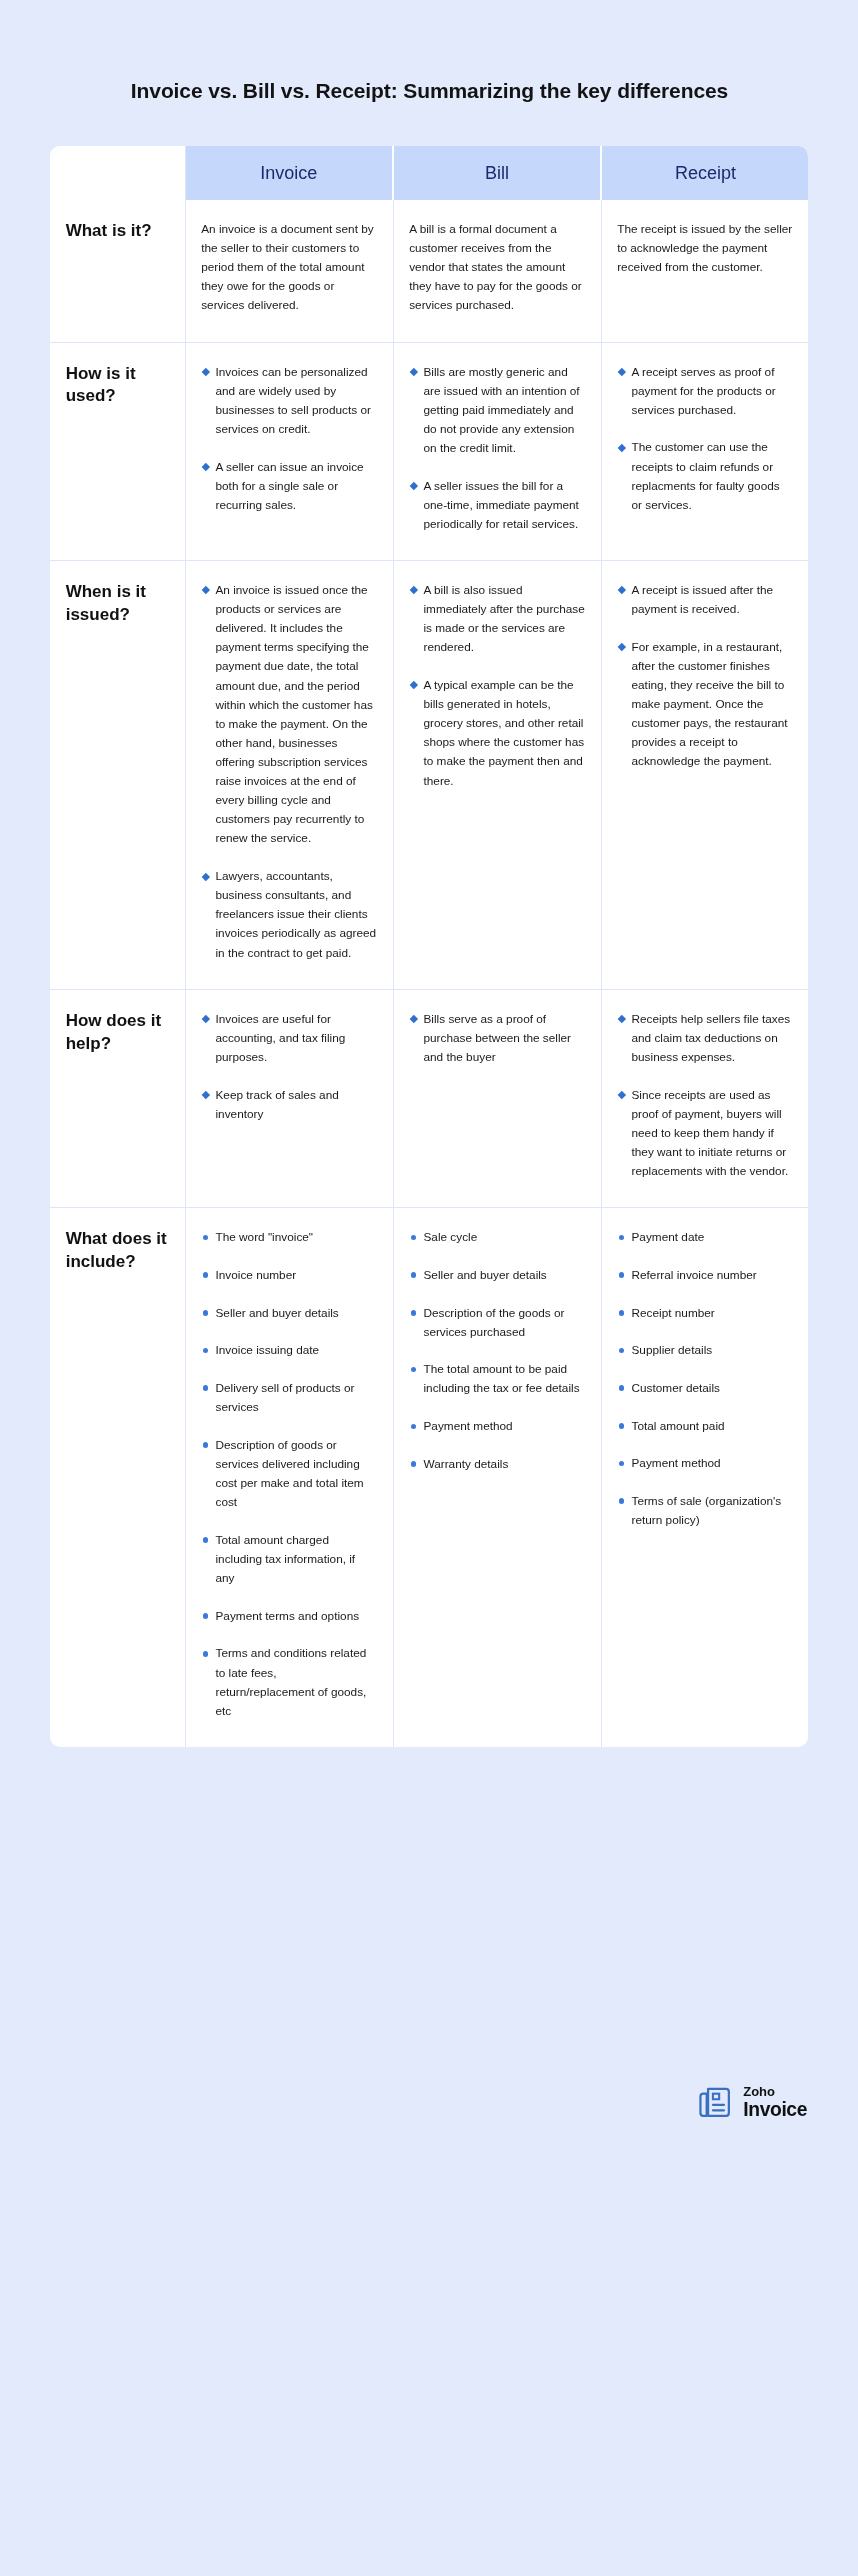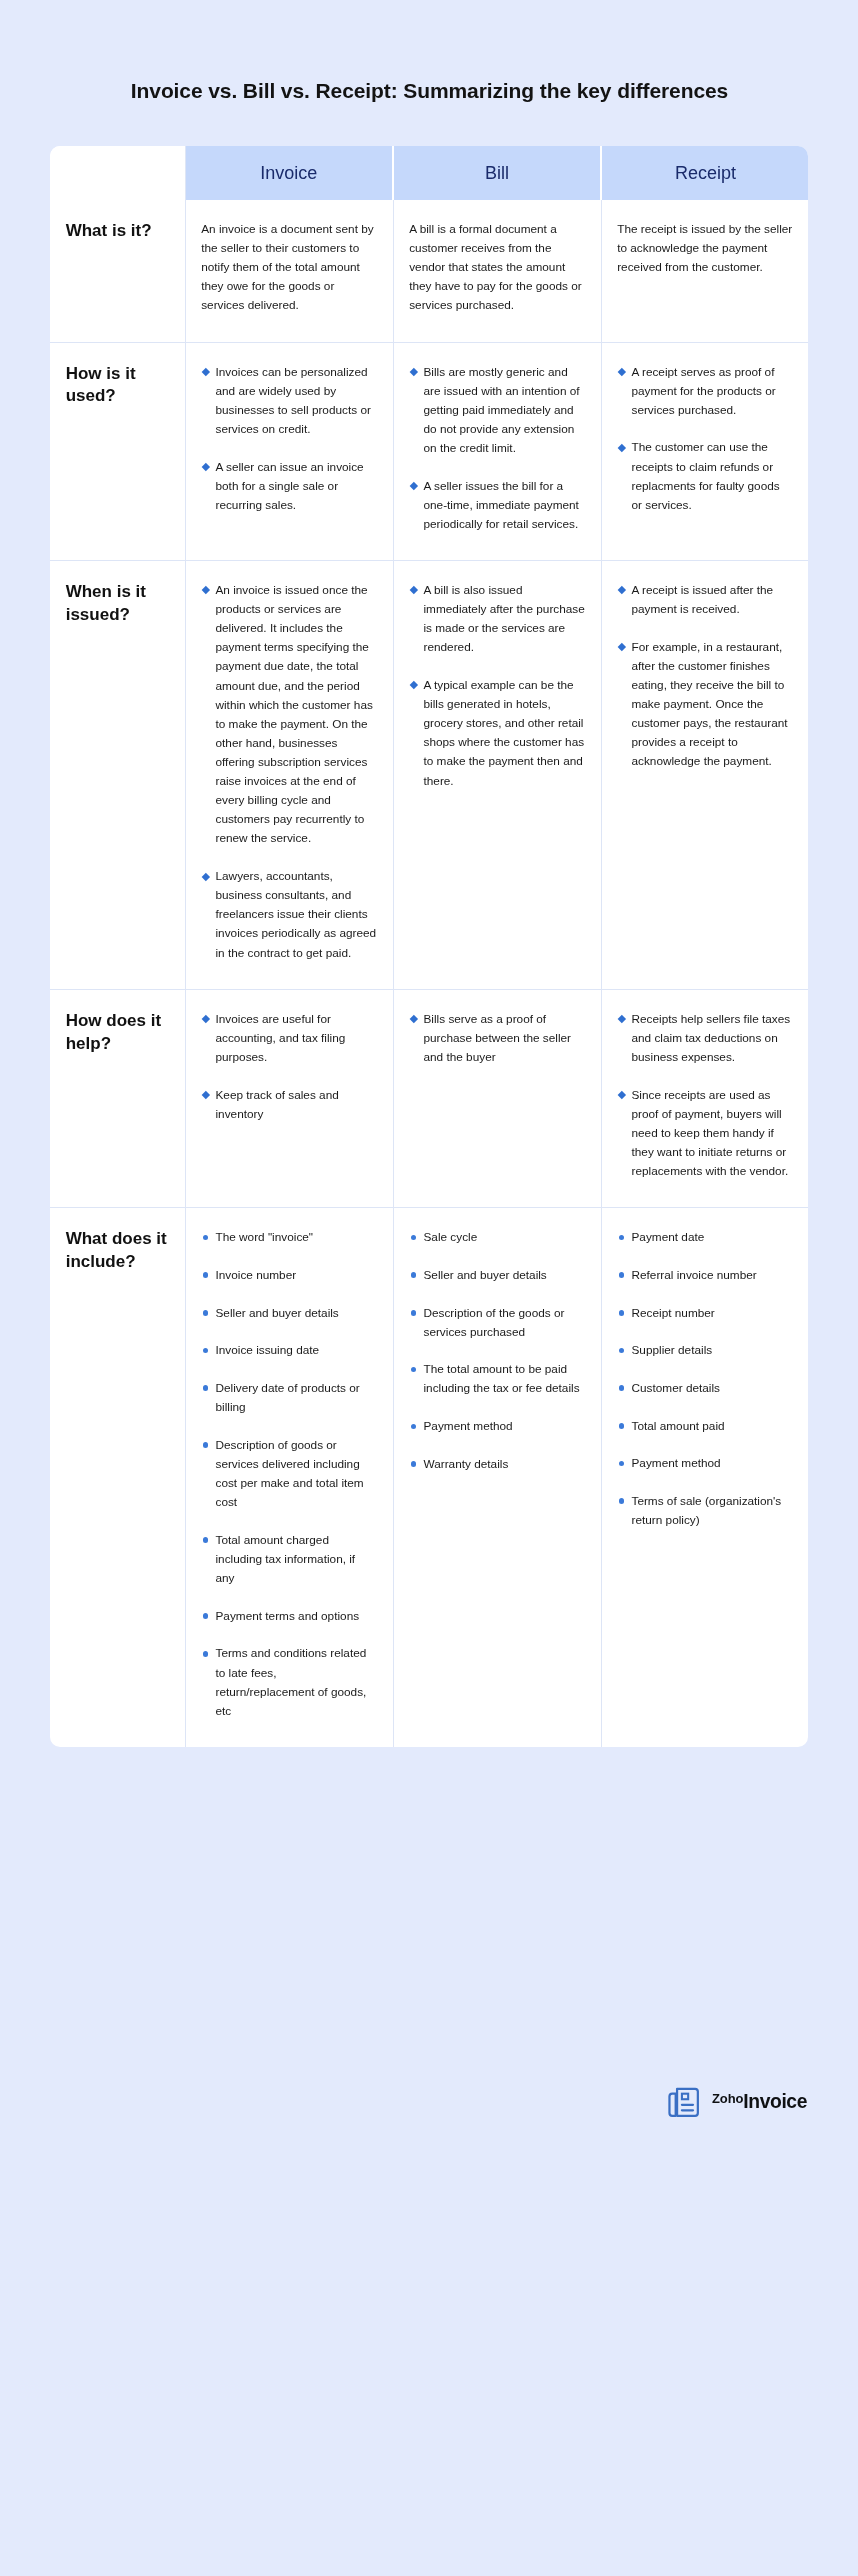--- a/index.html
+++ b/index.html
@@ -136,21 +136,21 @@
     position: absolute;
     right: 52px;
     bottom: 37px;
     display: flex;
     align-items: center;
     gap: 10px;
   }
   .logo-mark { width: 36px; height: 36px; display: block; }
   .logo-text {
     display: flex;
-    flex-direction: row;
+    flex-direction: column;
     justify-content: space-between;
     line-height: 1;
   }
   .logo-zoho {
     font-size: 13px;
     font-weight: bold;
     color: #0f1113;
     letter-spacing: -0.1px;
     margin-bottom: 2.1px;
   }
@@ -181,21 +181,21 @@
           <th class="corner"></th>
           <th>Invoice</th>
           <th>Bill</th>
           <th class="last">Receipt</th>
         </tr>
       </thead>
       <tbody id="tbody">
           <tr>
             <td class="rowlabel">What is it?</td>
             <td>
-              <p class="para">An invoice is a document sent by the seller to their customers to notify them of the total amount they owe for the goods or services delivered.</p>
+              <p class="para">An invoice is a document sent by the seller to their customers to period them of the total amount they owe for the goods or services delivered.</p>
             </td>
             <td>
               <p class="para">A bill is a formal document a customer receives from the vendor that states the amount they have to pay for the goods or services purchased.</p>
             </td>
             <td class="last">
               <p class="para">The receipt is issued by the seller to acknowledge the payment received from the customer.</p>
             </td>
           </tr>
           <tr>
             <td class="rowlabel">How is it used?</td>
@@ -260,21 +260,21 @@
             </td>
           </tr>
           <tr>
             <td class="rowlabel">What does it include?</td>
             <td>
               <ul class="blist dot">
                 <li>The word "invoice"</li>
                 <li>Invoice number</li>
                 <li>Seller and buyer details</li>
                 <li>Invoice issuing date</li>
-                <li>Delivery date of products or billing</li>
+                <li>Delivery sell of products or services</li>
                 <li>Description of goods or services delivered including cost per make and total item cost</li>
                 <li>Total amount charged including tax information, if any</li>
                 <li>Payment terms and options</li>
                 <li>Terms and conditions related to late fees, return/replacement of goods, etc</li>
               </ul>
             </td>
             <td>
               <ul class="blist dot">
                 <li>Sale cycle</li>
                 <li>Seller and buyer details</li>

